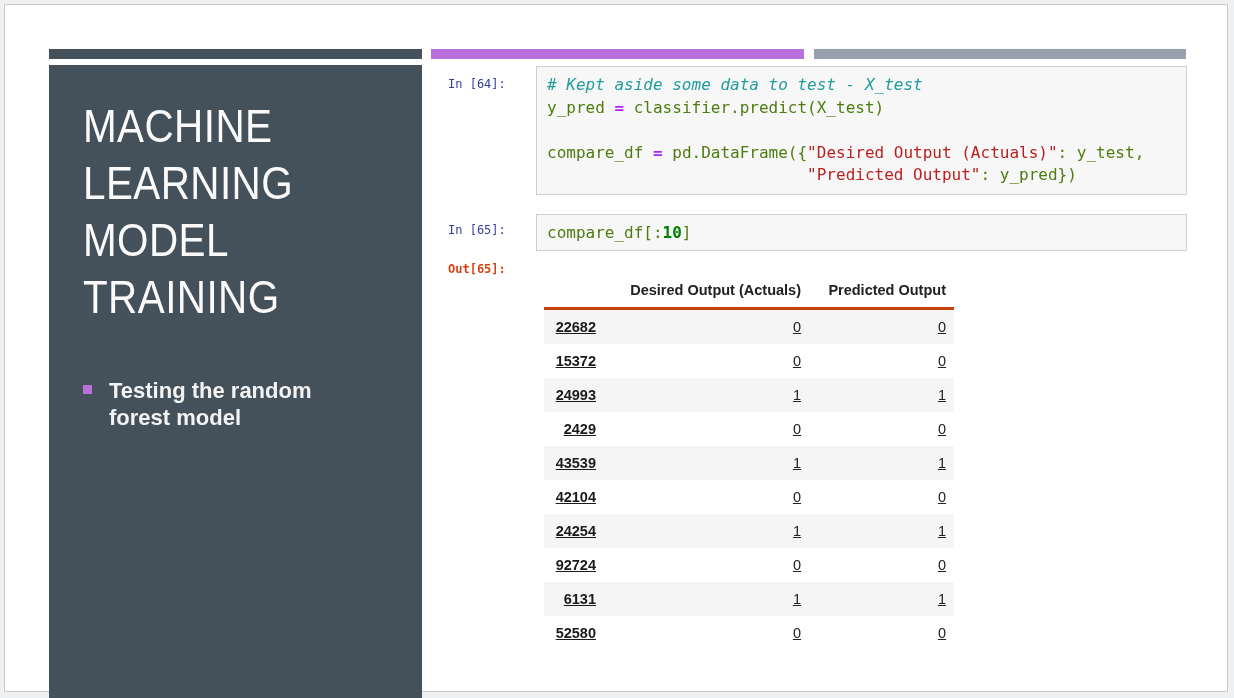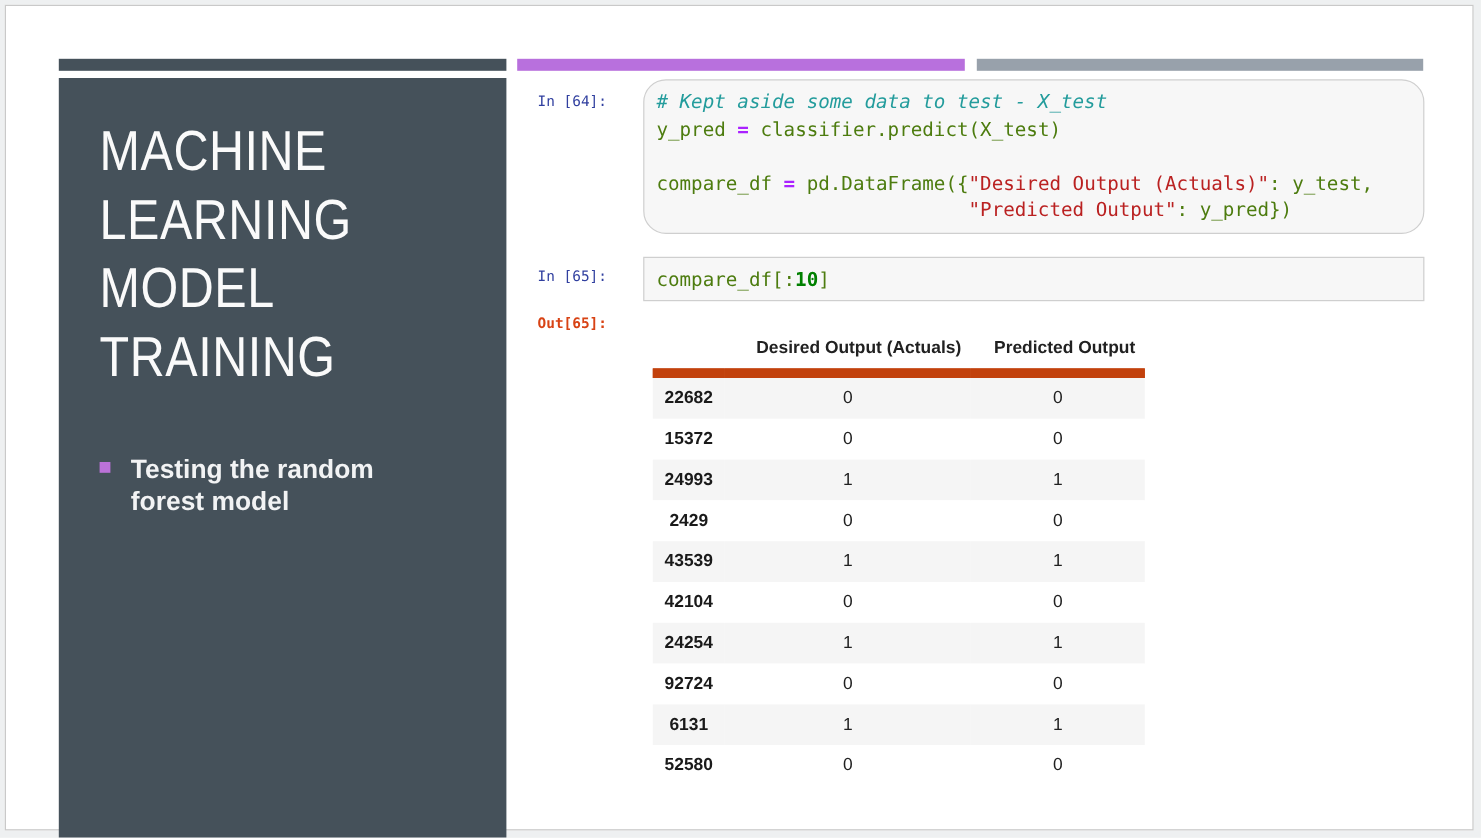--- a/index.html
+++ b/index.html
@@ -26,37 +26,37 @@
   .nb{position:absolute;left:0;top:0;width:1224px;height:688px;}
   .in-label,.out-label{position:absolute;font-family:"DejaVu Sans Mono",monospace;font-size:12px;white-space:pre;}
   .in-label{color:#303F9F;}
   .out-label{color:#D84315;}
   .lbl64{left:443px;top:72px;}
   .lbl65{left:443px;top:218px;}
   .lblout{left:443px;top:257px;font-weight:bold;}
   .code-cell{position:absolute;left:531px;background:#f7f7f7;border:1px solid #cfcfcf;
       box-sizing:border-box;padding:7px 10px;font-family:"DejaVu Sans Mono",monospace;
       font-size:16px;color:#212121;}
-  .cell64{top:61px;width:651px;height:129px;border-radius:19px;}
+  .cell64{top:61px;width:651px;height:129px;}
   .cell65{top:209px;width:651px;height:37px;}
   .code-line{white-space:pre;line-height:22.5px;min-height:22.5px;}
   .tok-comment{color:#239c9c;font-style:italic;}
   .tok-op{color:#AA22FF;font-weight:bold;}
   .tok-string{color:#BA2121;}
   .tok-number{color:#008000;font-weight:bold;}
   .tok-plain{color:#4d7c0f;}
 
   
   .df-wrap{position:absolute;left:539px;top:271px;}
   table.df{border-collapse:collapse;table-layout:fixed;font-size:14.5px;color:#212121;}
   table.df col.c-idx{width:60px;}
   table.df col.c-1{width:205px;}
   table.df col.c-2{width:145px;}
-  table.df th{font-weight:bold;text-align:right;padding:6px 8px 9px 8px;border-bottom:8px solid #c2410c;}
-  table.df td{text-align:center;padding:9px 8px;line-height:16px;}
+  table.df th{font-weight:bold;text-align:right;padding:6px 8px 9px 8px;border-bottom:3px solid #c2410c;}
+  table.df td{text-align:right;padding:9px 8px;line-height:16px;text-decoration:underline;}
   table.df td.idx{font-weight:bold;color:#1a1a1a;}
   table.df tr.odd{background:#f5f5f5;}
   table.df tr.even{background:#ffffff;}
 </style>
 </head>
 <body>
 
 <div class="stage">
   <div class="slide">
 

